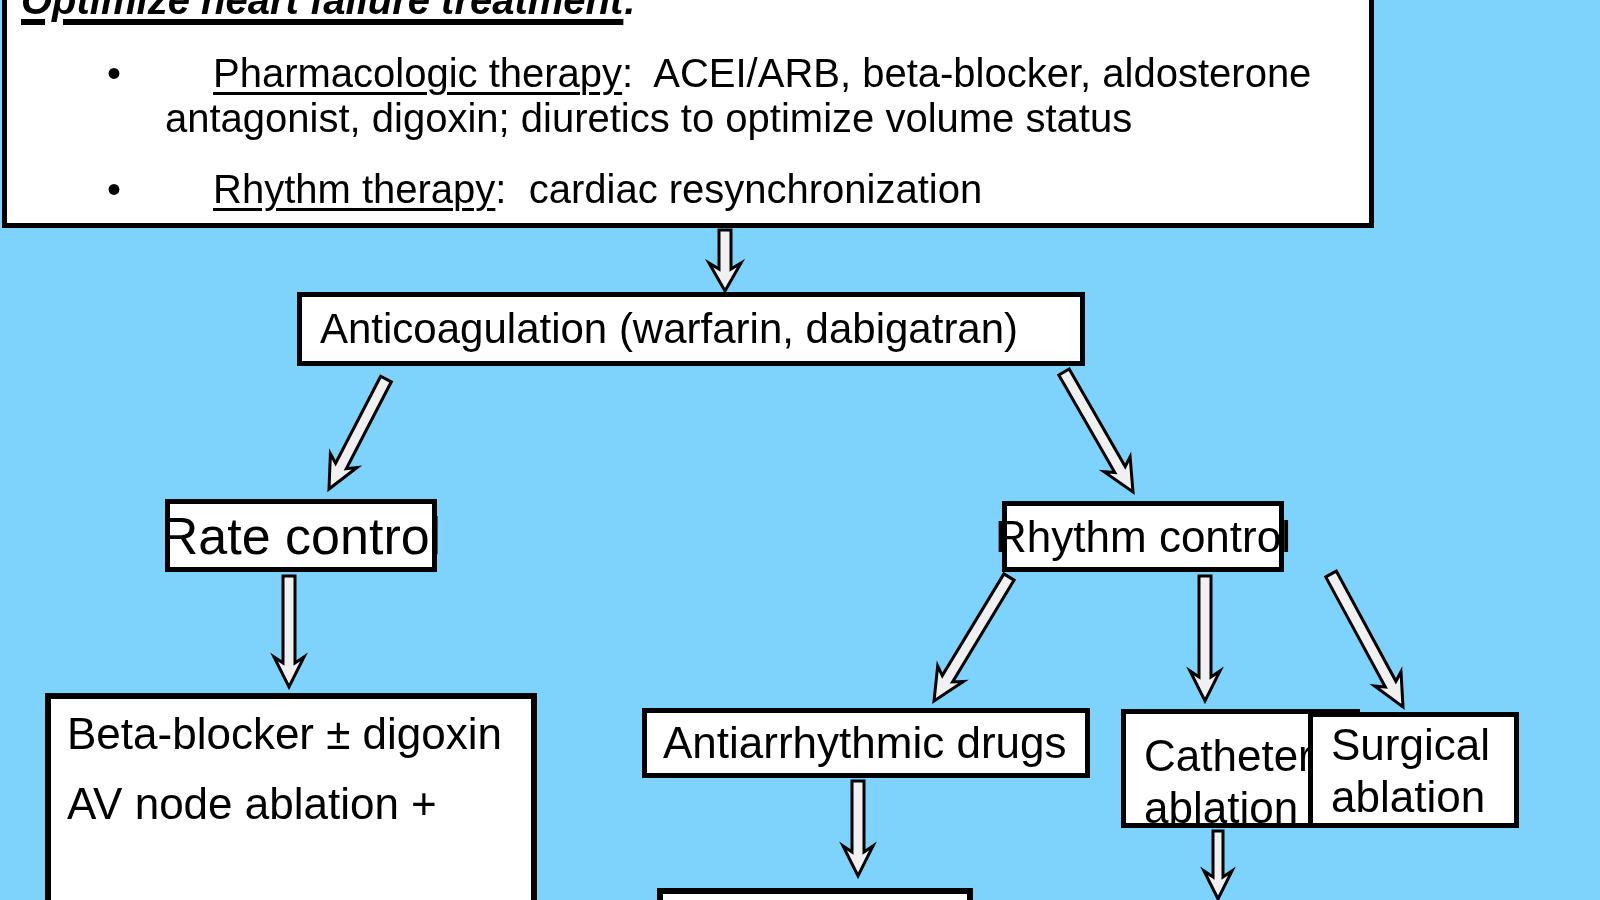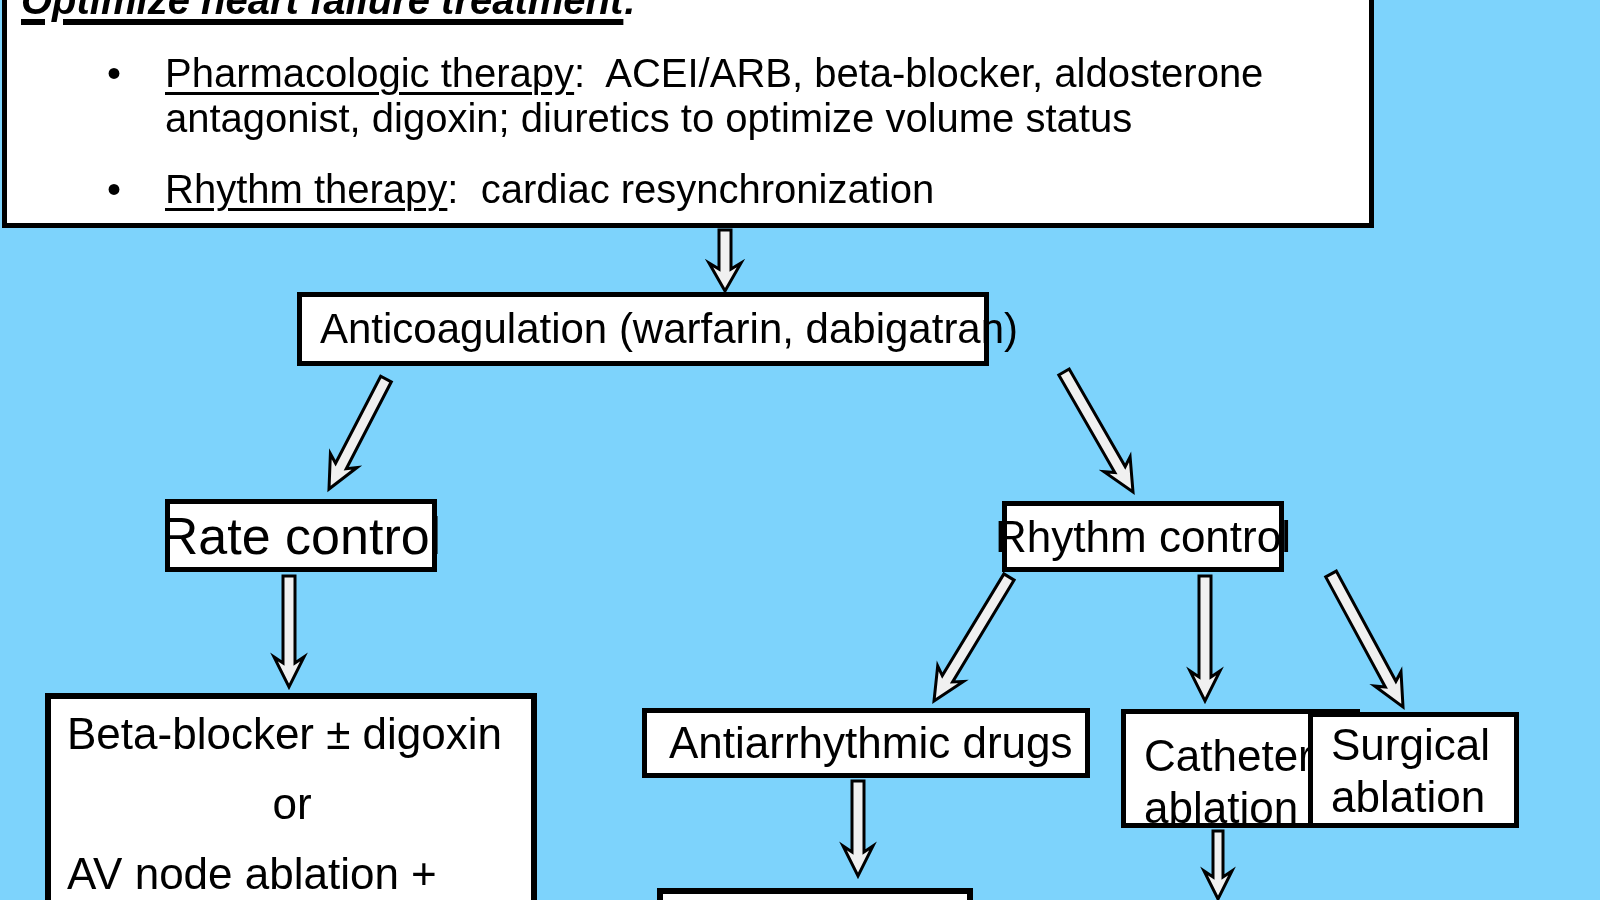--- a/index.html
+++ b/index.html
@@ -9,32 +9,32 @@
   .box{position:absolute;background:#fff;border:5px solid #000;box-sizing:border-box;z-index:2;}
 
   
   .hf{left:2px;top:-45px;width:1372px;height:273px;padding:17px 20px 0 14px;}
   .hf-title{font-size:40px;line-height:46px;font-weight:bold;font-style:italic;white-space:nowrap;}
   .hf-title .t-ul{text-decoration:underline;text-decoration-thickness:6px;text-underline-offset:5px;}
   .hf ul{list-style:none;margin:28px 0 0 0;padding:0;}
   .hf li{position:relative;padding-left:144px;width:1150px;font-size:40px;line-height:45px;}
   .hf li + li{margin-top:26px;}
   .dot{position:absolute;left:86px;top:0;line-height:45px;}
-  .u-label{text-decoration:underline;text-decoration-thickness:3px;text-underline-offset:5px;}
+  .u-label{text-decoration:underline;text-decoration-thickness:3px;text-underline-offset:5px;margin-left:48px;}
   .pre{white-space:pre-wrap;}
 
-  .anticoag{left:297px;top:292px;width:692px;height:74px;font-size:42px;display:flex;align-items:center;padding-left:18px;white-space:nowrap;}
+  .anticoag{left:297px;top:292px;width:788px;height:74px;font-size:42px;display:flex;align-items:center;padding-left:18px;white-space:nowrap;}
   .rate{left:165px;top:499px;width:272px;height:73px;font-size:52px;display:flex;align-items:center;justify-content:center;white-space:nowrap;}
   .rhythm{left:1002px;top:501px;width:282px;height:71px;font-size:44px;display:flex;align-items:center;justify-content:center;white-space:nowrap;}
 
   .rateopts{left:45px;top:693px;width:492px;height:230px;border-width:6px;padding:0 14px 0 16px;font-size:44px;}
   .rateopts .line{line-height:70px;white-space:nowrap;}
   .rateopts .center{text-align:center;}
 
-  .aad{left:642px;top:708px;width:448px;height:70px;font-size:44px;display:flex;align-items:center;padding-left:22px;white-space:nowrap;}
+  .aad{left:642px;top:708px;width:448px;height:70px;font-size:44px;display:flex;align-items:center;padding-left:16px;white-space:nowrap;}
   .cath{left:1121px;top:709px;width:239px;height:119px;font-size:44px;line-height:52px;padding:16px 0 0 18px;}
   .surg{left:1308px;top:712px;width:211px;height:116px;font-size:44px;line-height:52px;padding:2px 0 0 18px;}
   .cutbox{left:657px;top:888px;width:316px;height:60px;border-width:6px;}
 </style>
 </head>
 <body>
 
 <div class="stage">
 
   <svg class="arrows-layer" width="1600" height="900" viewBox="0 0 1600 900" xmlns="http://www.w3.org/2000/svg">
@@ -68,21 +68,20 @@
   <div class="box rate">
     <span>Rate control</span>
   </div>
 
   <div class="box rhythm">
     <span>Rhythm control</span>
   </div>
 
   <div class="box rateopts">
     <div class="line">Beta-blocker ± digoxin</div>
-    <div class="line center">or</div>
     <div class="line">AV node ablation +</div>
   </div>
 
   <div class="box aad">
     <span>Antiarrhythmic drugs</span>
   </div>
 
   <div class="box cath">
     <div>Catheter</div>
     <div>ablation</div>

